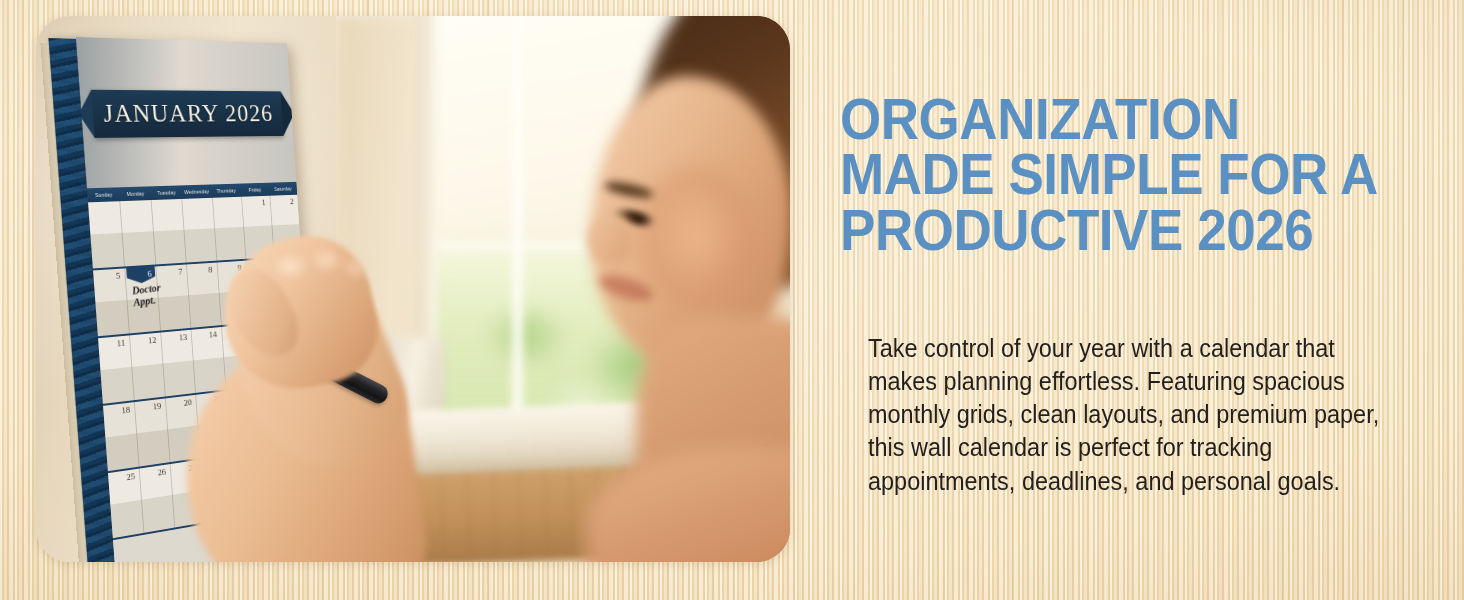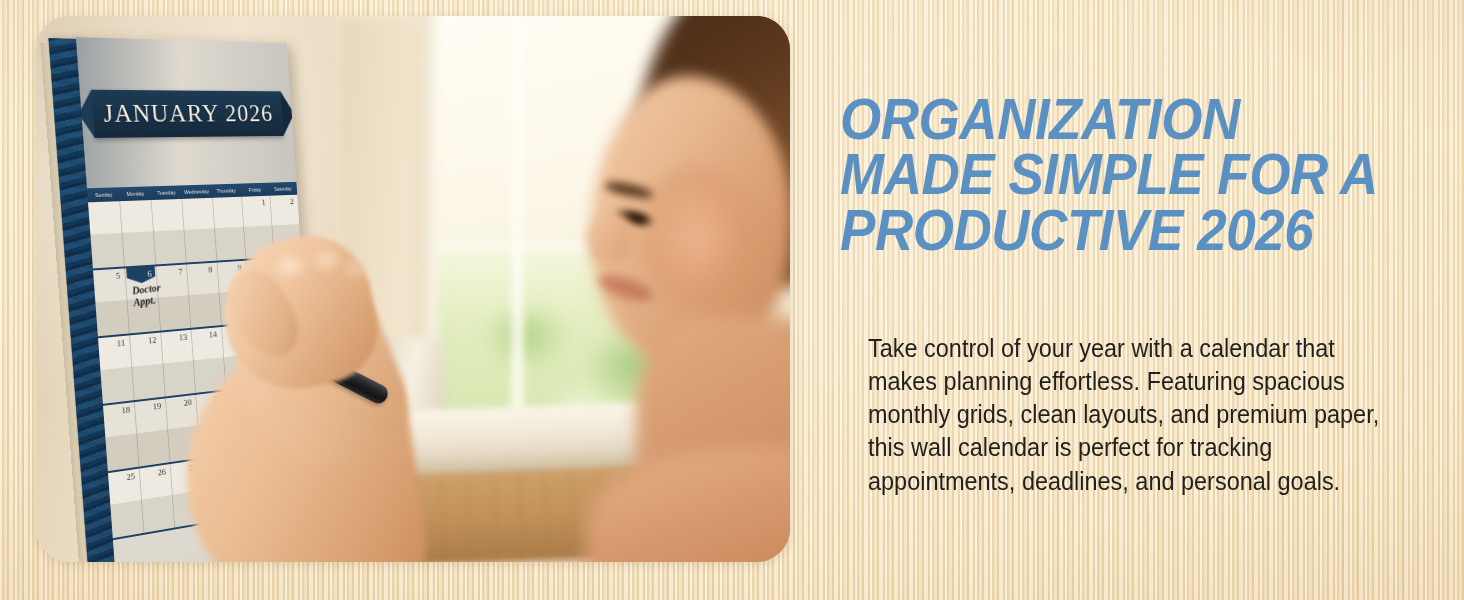--- a/index.html
+++ b/index.html
@@ -233,21 +233,21 @@
   .daynum{position:absolute;top:2px;right:5px;font-size:9px;color:#39332a;
     font-family:"Liberation Serif", serif;}
   .daynum.hl{color:#fff;}
   .hl-tab{position:absolute;left:1px;top:-1px;right:1px;height:17px;
     background:#1d4065;clip-path:polygon(0 0,100% 0,100% 65%,50% 100%,0 65%);}
   .note{position:absolute;left:6px;top:16px;font-family:"Liberation Serif", serif;
     font-style:italic;font-weight:bold;font-size:11px;color:#1a1a1a;
     line-height:12px;transform:rotate(-3deg);white-space:pre-line;}
 
   
-  .copy{position:absolute;left:840px;top:92px;width:548px;font-style:italic;}
+  .copy{position:absolute;left:840px;top:92px;width:548px;}
   .headline{color:#5b90c3;font-weight:bold;font-size:57px;line-height:.97;
     letter-spacing:-0.5px;margin:0;
     font-family:"Liberation Sans Narrow","Liberation Sans", sans-serif;
     transform:scaleX(.93);transform-origin:0 0;}
   .headline .hl-line{display:block;white-space:nowrap;}
   .body{margin:0;color:#231f1c;font-size:25.5px;line-height:1.30;
     font-family:"Liberation Sans Narrow","Liberation Sans", sans-serif;
     transform:scaleX(.92);transform-origin:0 0;}
   .body .bl{display:block;white-space:nowrap;}
   .copy-body{position:absolute;left:840px;top:332px;width:620px;padding-left:28px;}

